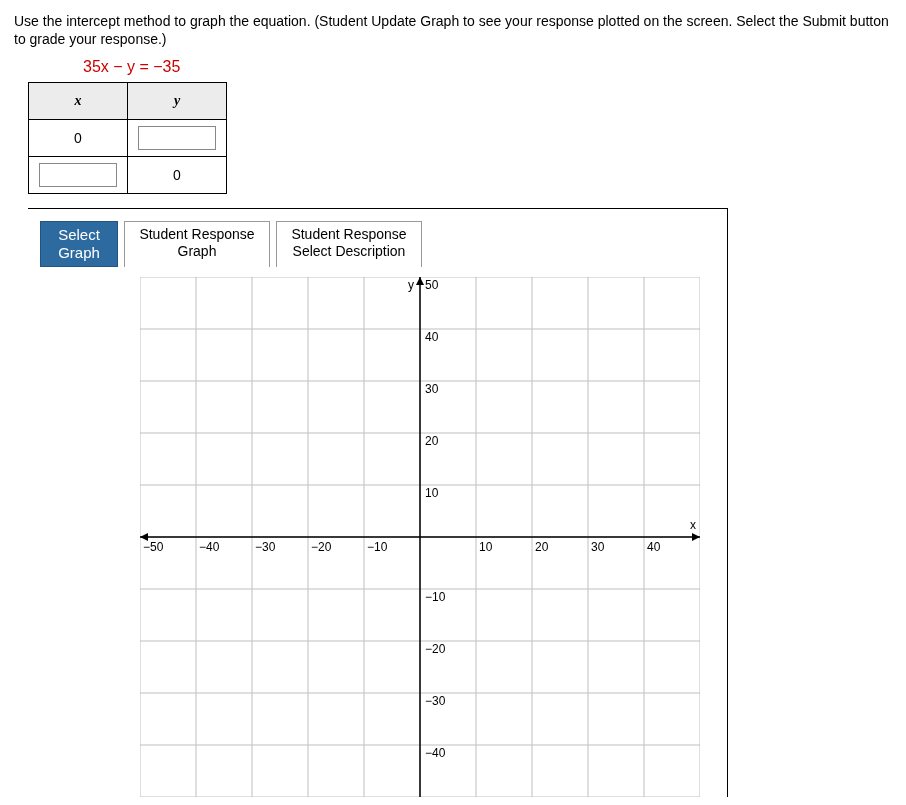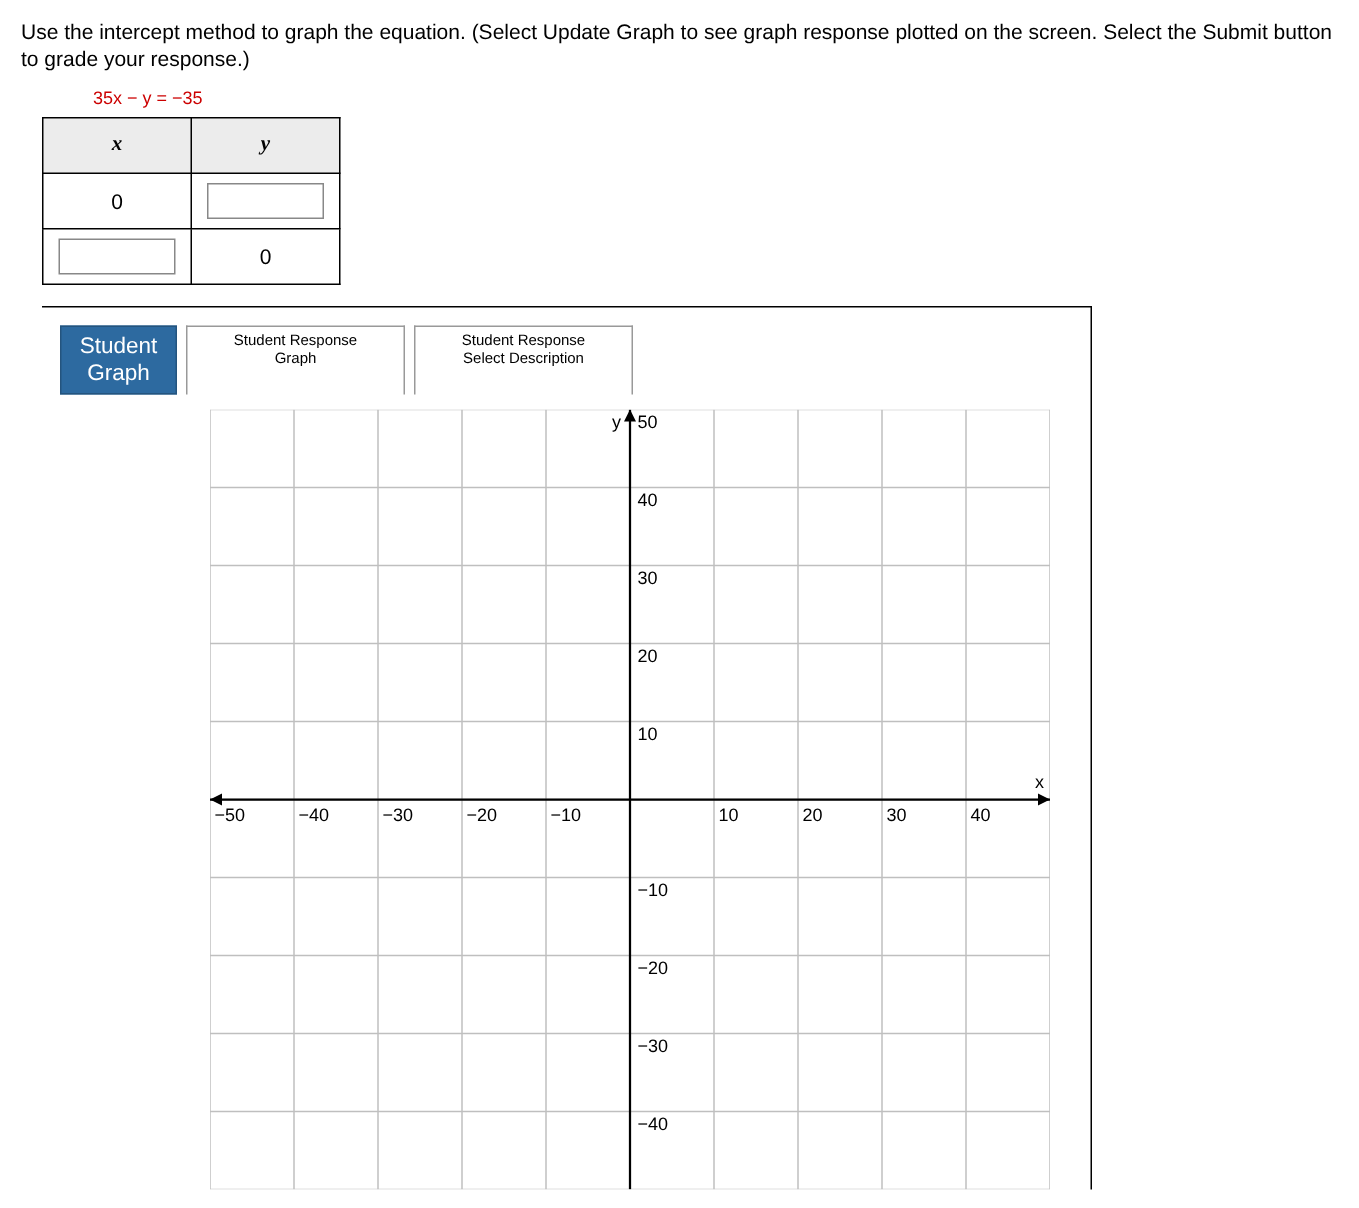--- a/index.html
+++ b/index.html
@@ -8,22 +8,22 @@
     font-family: Arial, Helvetica, sans-serif;
     font-size: 14px;
     color: #000;
     background: #fff;
     width: 906px;
     box-sizing: border-box;
   }
   .instructions { line-height: 1.3; }
   .equation {
     color: #c00;
-    margin: 10px 0 6px 48px;
-    font-size: 12px;
+    margin: 10px 0 6px 69px;
+    font-size: 16px;
   }
   .intercepts {
     border-collapse: collapse;
     margin: 0 0 14px 14px;
   }
   .intercepts th, .intercepts td {
     border: 1px solid #000;
     width: 96px;
     height: 34px;
     text-align: center;
@@ -60,21 +60,21 @@
     line-height: 1.2;
     width: 78px;
     text-align: center;
     padding: 4px 0;
     cursor: pointer;
   }
   .tab {
     background: #fff;
     border: 1px solid #999;
     border-bottom: none;
-    font-size: 10px;
+    font-size: 14px;
     line-height: 1.2;
     text-align: center;
     padding: 4px 8px;
     min-width: 128px;
     cursor: pointer;
   }
   .graph-wrap {
     position: relative;
     width: 560px;
     height: 520px;
@@ -82,21 +82,21 @@
     overflow: hidden;
   }
   .grid line { stroke: #bfbfbf; stroke-width: 1; }
   .axis line { stroke: #000; stroke-width: 1.5; }
   .tick { font-size: 12px; fill: #000; font-family: Arial, Helvetica, sans-serif; }
   .axis-label { font-size: 12px; fill: #000; font-family: Arial, Helvetica, sans-serif; }
 </style>
 </head>
 <body>
 
-<div class="instructions">Use the intercept method to graph the equation. (Select Update Graph to see graph response plotted on the screen. Select the Submit button to grade your response.)</div>
+<div class="instructions">Use the intercept method to graph the equation. (Student Update Graph to see your response plotted on the screen. Select the Submit button to grade your response.)</div>
 
 <div class="equation">35x − y = −35</div>
 
 <table class="intercepts">
   <tbody>
       <tr>
     <th>x</th>
     <th>y</th>
   </tr>
   <tr>
@@ -106,21 +106,21 @@
   <tr>
     <td><input type="text" value="" style=""></td>
     <td>0</td>
   </tr>
 </tbody>
   </table>
 
 <div class="graph-area">
   <div class="tabrow">
     <button class="update-btn">
-      <span>Student</span><br>
+      <span>Select</span><br>
       <span>Graph</span>
     </button>
     <div class="tab">
       <span>Student Response</span><br>
       <span>Graph</span>
     </div>
     <div class="tab">
       <span>Student Response</span><br>
       <span>Select Description</span>
     </div>

